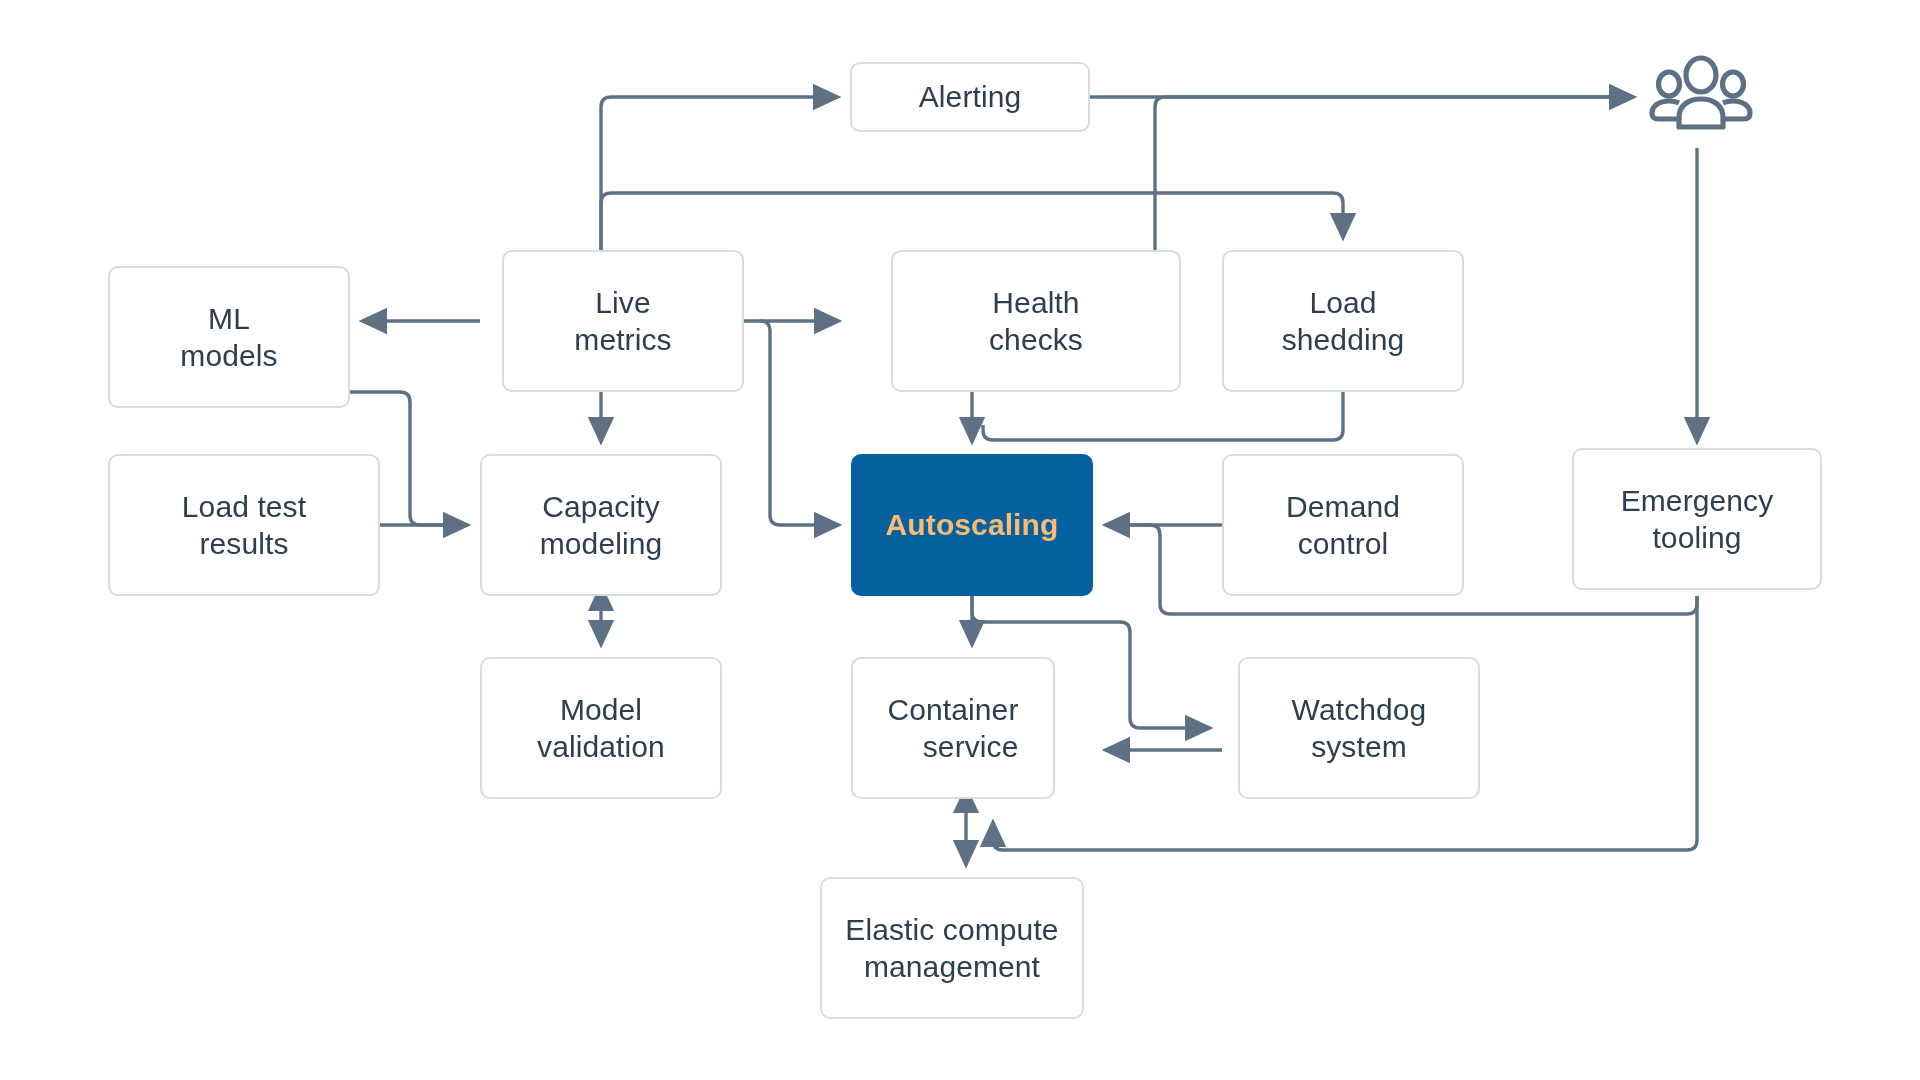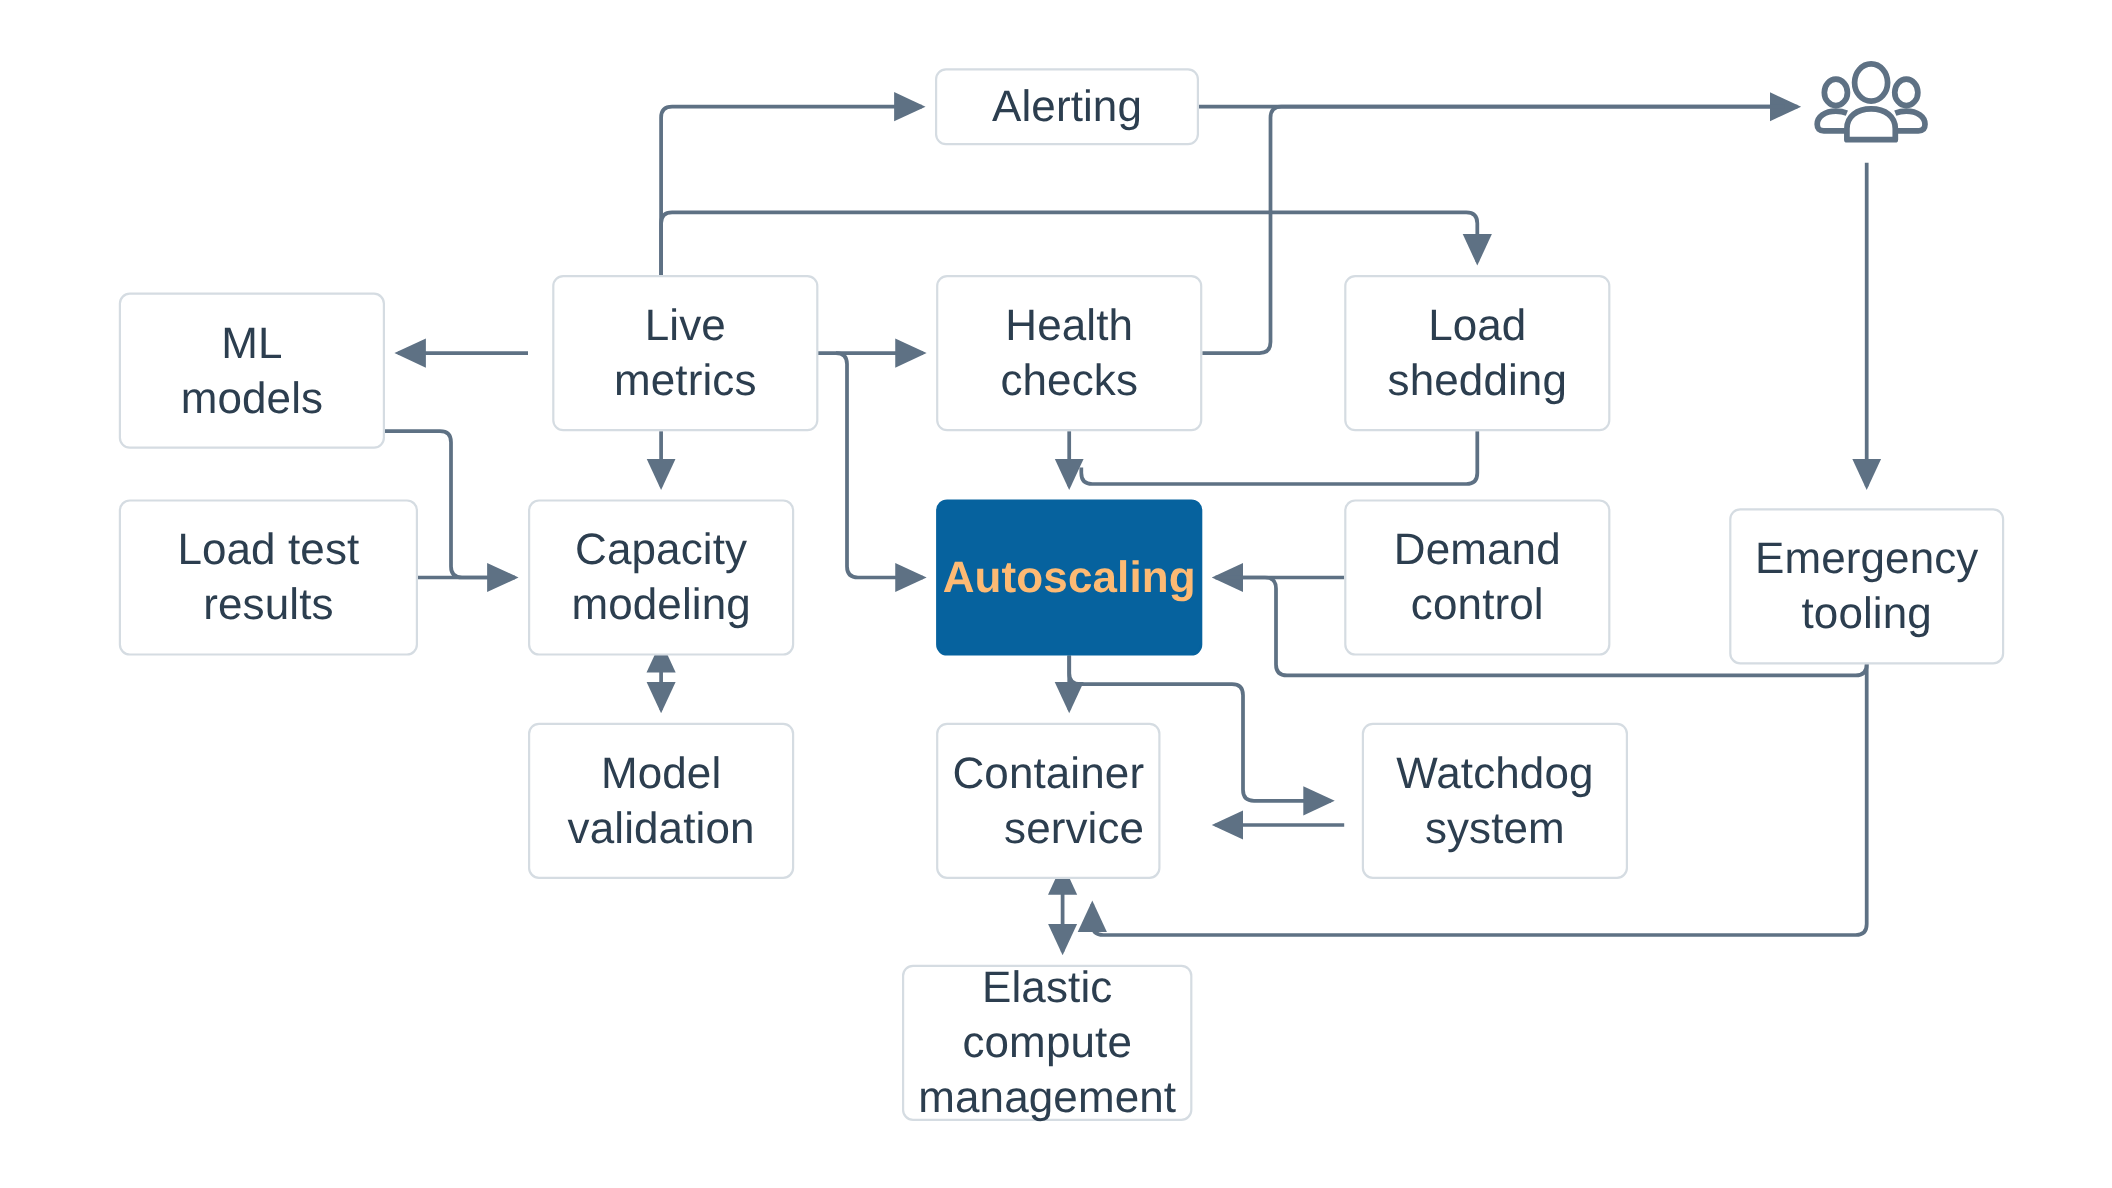--- a/index.html
+++ b/index.html
@@ -30,21 +30,21 @@
     position: absolute;
     box-sizing: border-box;
     display: flex;
     align-items: center;
     justify-content: center;
     text-align: center;
     border-radius: 10px;
     background: #ffffff;
     border: 2px solid #d5dce2;
     color: #2c3e4f;
-    font-size: 40px;
+    font-size: 30px;
     line-height: 1.25;
     letter-spacing: 0.1px;
     padding: 6px 10px;
     white-space: pre-line;
   }
   .node.accent {
     background: #06629e;
     border-color: #06629e;
     color: #fdba74;
     font-weight: bold;
@@ -130,38 +130,38 @@
       <path d="M76,64 L95,64 C99,64 101,62 101,58 C101,51 94,46 84,46 C80,46 77,46.6 74,47.8"></path>
     </svg>
   </div>
 
   <div class="node" style="left:108px;  top:250px; width:242px; height:142px;margin-top:16px;">ML
 models</div>
 
   <div class="node" style="left:480px;  top:250px; width:242px; height:142px;margin-left:22px;">Live
 metrics</div>
 
-  <div class="node" style="left:851px;  top:250px; width:242px; height:142px;">Health
+  <div class="node" style="left:891px;  top:250px; width:290px; height:142px;">Health
 checks</div>
 
   <div class="node" style="left:1222px; top:250px; width:242px; height:142px;">Load
 shedding</div>
 
   <div class="node" style="left:108px;  top:454px; width:272px; height:142px;">Load test
 results</div>
 
   <div class="node" style="left:480px;  top:454px; width:242px; height:142px;">Capacity
 modeling</div>
 
   <div class="node accent" style="left:851px;  top:454px; width:242px; height:142px;">Autoscaling</div>
 
   <div class="node" style="left:1222px; top:454px; width:242px; height:142px;">Demand
 control</div>
 
-  <div class="node" style="left:1572px; top:462px; width:250px; height:142px;">Emergency
+  <div class="node" style="left:1572px; top:448px; width:250px; height:142px;">Emergency
 tooling</div>
 
   <div class="node" style="left:480px;  top:657px; width:242px; height:142px;border-radius:10px;">Model
 validation</div>
 
   <div class="node" style="left:851px;  top:657px; width:204px; height:142px;text-align:right;">Container
 service</div>
 
   <div class="node" style="left:1222px; top:657px; width:242px; height:142px;margin-left:16px;">Watchdog
 system</div>

